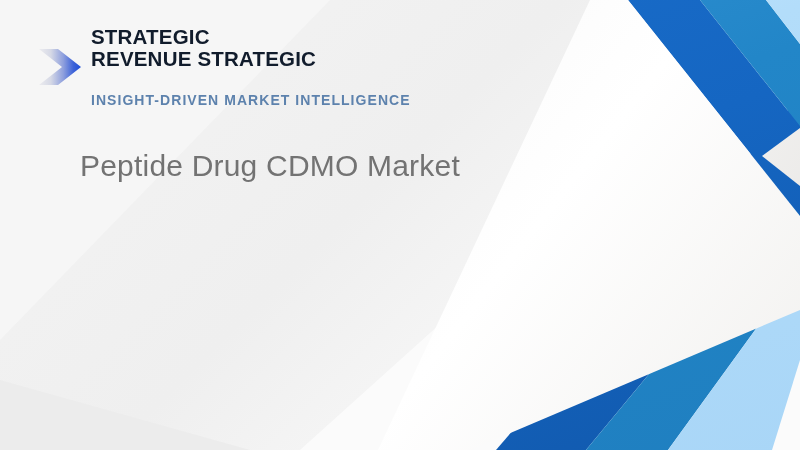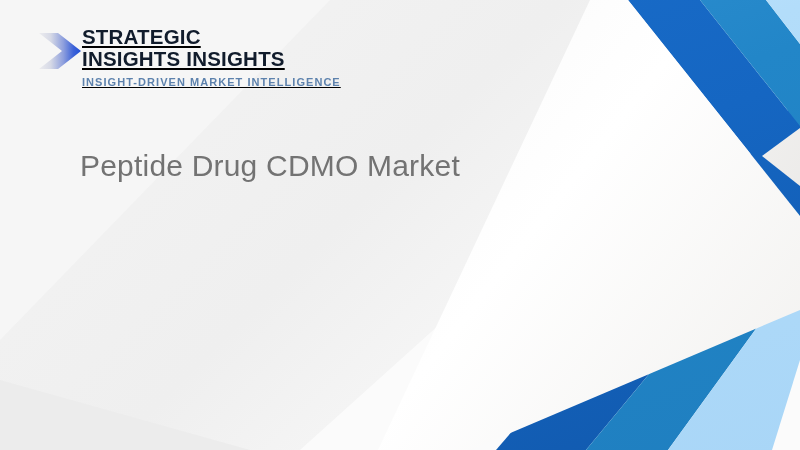--- a/index.html
+++ b/index.html
@@ -70,39 +70,40 @@
     width: 800px; height: 450px;
     background: linear-gradient(128deg, #f3f3f3 0%, #fafafa 40%, #ffffff 62%, #f1f0ee 100%);
   }
 
   
   .logo {
     position: absolute;
     left: 38px;
     top: 26px;
     display: flex;
-    text-decoration: underline;
+    align-items: center;
+    gap: 9px;
   }
   .logo-mark {
     width: 44px;
     height: 50px;
     flex: none;
   }
   .logo-words { line-height: 1; }
   .logo-name {
     font-weight: bold;
     font-size: 20.5px;
     letter-spacing: 0.2px;
     color: #111c2c;
     line-height: 1.08;
     white-space: nowrap;
   }
   .logo-tagline {
-    margin-top: 7px;
-    font-size: 11px;
+    margin-top: 23px;
+    font-size: 14px;
     font-weight: bold;
     letter-spacing: 1.05px;
     color: #5d82ad;
     white-space: nowrap;
   }
 
   
   .headline {
     position: absolute;
     left: 80px;
@@ -160,21 +161,21 @@
             <stop offset="58%" stop-color="#8e9fdd"></stop>
             <stop offset="82%" stop-color="#3d63d8"></stop>
             <stop offset="100%" stop-color="#1f4fd8"></stop>
           </linearGradient>
         </defs>
         <path d="M1 7 L20 7 L43 25 L20 43 L1 43 L24 25 Z" fill="url(#chevGrad)"></path>
       </svg>
     </span>
     <span class="logo-words">
       <div class="logo-name">STRATEGIC</div>
-      <div class="logo-name">INSIGHTS INSIGHTS</div>
+      <div class="logo-name">REVENUE STRATEGIC</div>
       <div class="logo-tagline">INSIGHT-DRIVEN MARKET INTELLIGENCE</div>
     </span>
   </div>
 
   <div class="headline">Peptide Drug CDMO Market</div>
 
 
 </div>
 
 </body></html>

